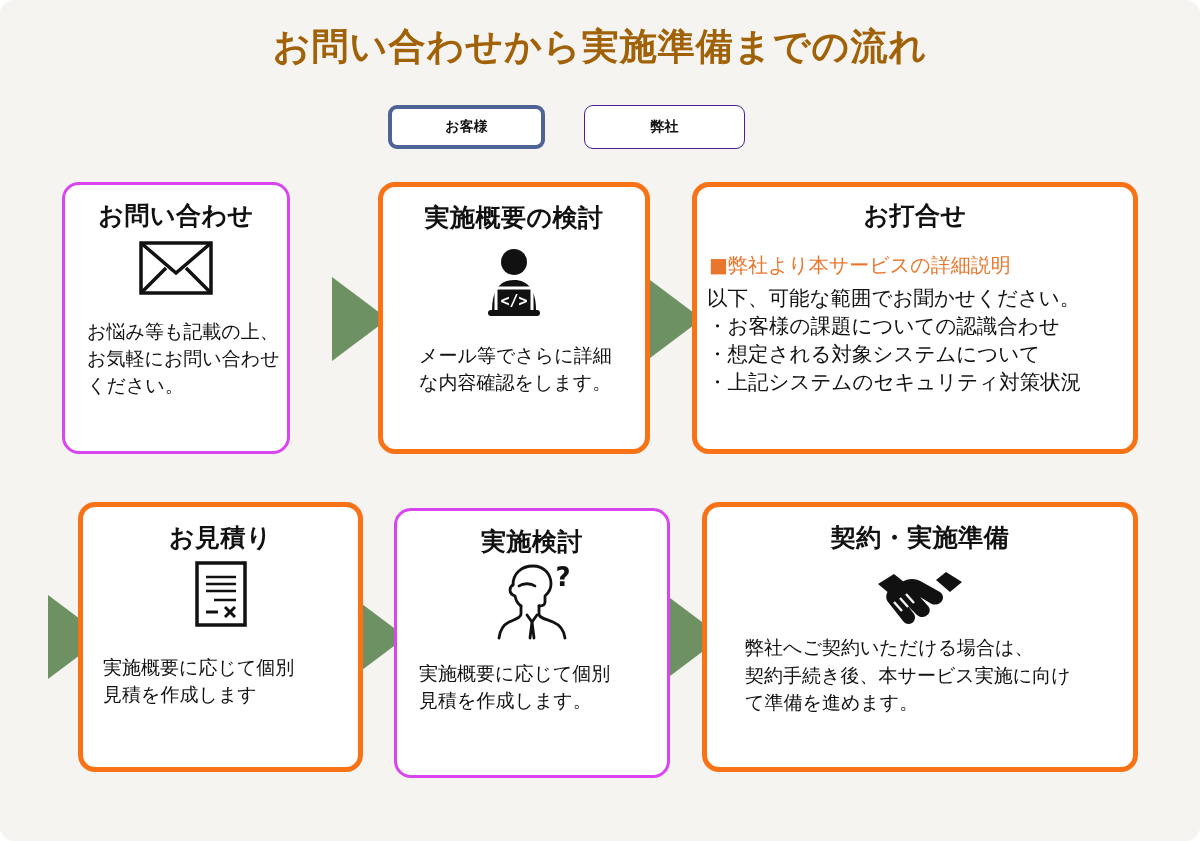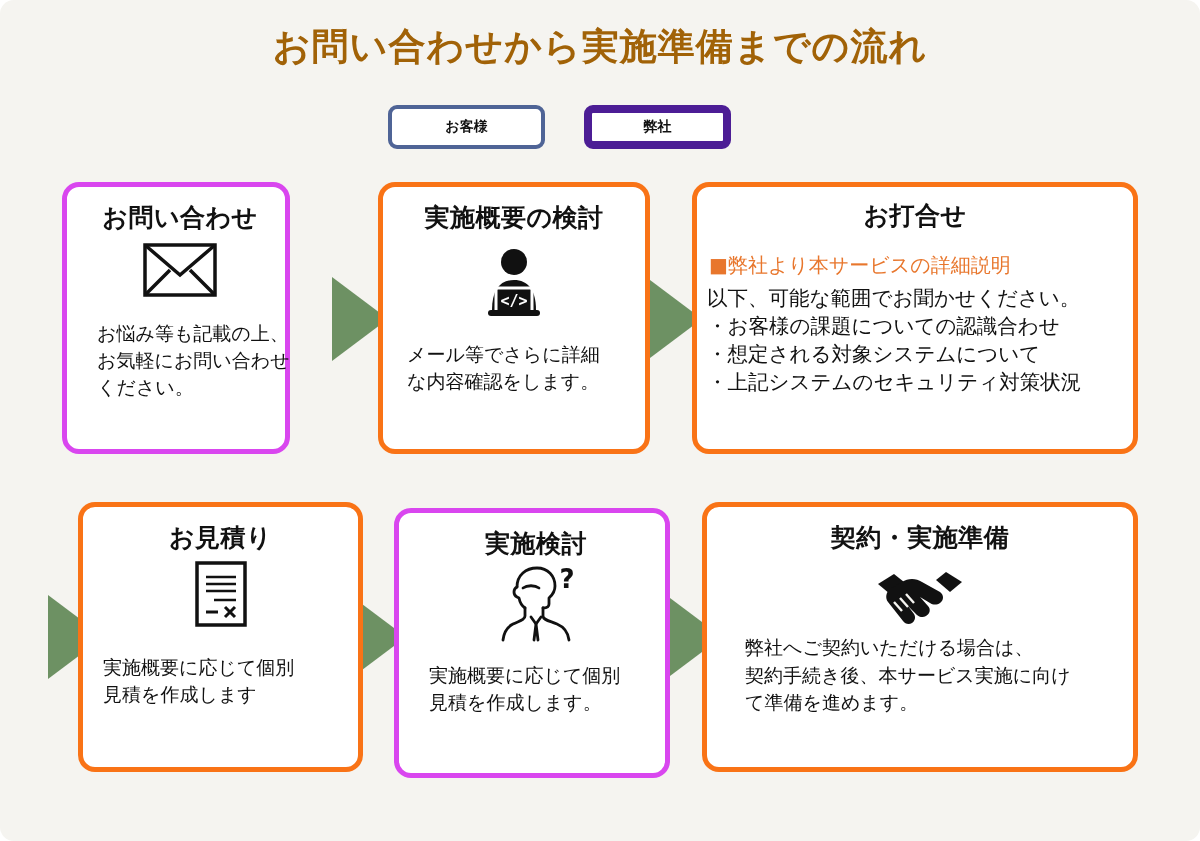--- a/index.html
+++ b/index.html
@@ -27,31 +27,31 @@
   .legend-box{
     position:absolute;
     height:44px;
     border-radius:9px;
     background:#ffffff;
     display:flex;align-items:center;justify-content:center;
     font-size:14px;font-weight:bold;color:#111111;
     box-sizing:border-box;
   }
   #legend-customer{left:388px;top:105px;width:157px;border:4px solid #4f6496;}
-  #legend-company {left:584px;top:105px;width:147px;border:8px solid #4c1d95;}
+  #legend-company {left:584px;top:105px;width:161px;border:1px solid #4c1d95;}
 
   
   .card{
     position:absolute;
     background:#ffffff;
     border-radius:17px;
     box-sizing:border-box;
     z-index:3;
   }
-  .card.blue  {border:5px solid #d946ef;padding-left:8px;}
+  .card.blue  {border:3px solid #d946ef;}
   .card.orange{border:5px solid #f97316;}
 
   .card-title{
     text-align:center;
     font-size:25px;font-weight:bold;color:#111111;
     margin-top:14px;
     letter-spacing:.5px;
   }
   .card-icon{
     display:flex;align-items:center;justify-content:center;
@@ -79,21 +79,21 @@
     font-size:20px;font-weight:normal;color:#e8762c;
     margin:20px 0 6px 12px;white-space:nowrap;
   }
   #card-meeting .card-body{margin-left:10px;font-size:20.5px;line-height:1.36;}
 
   
   #card-contract .card-body{margin-left:38px;margin-top:6px;line-height:1.45;}
   #card-quote  .card-body{margin-left:20px;}
   #card-consider .card-body{margin-left:22px;}
   #card-inquiry .card-body{margin-top:4px;}
-  #card-overview .card-body{margin-left:24px;font-family:Liberation Serif, serif;}
+  #card-overview .card-body{margin-left:36px;}
 
   
   .arrow{
     position:absolute;
     width:0;height:0;
     border-top:42px solid transparent;
     border-bottom:42px solid transparent;
     border-left:56px solid #6d9163;
     z-index:2;
   }

